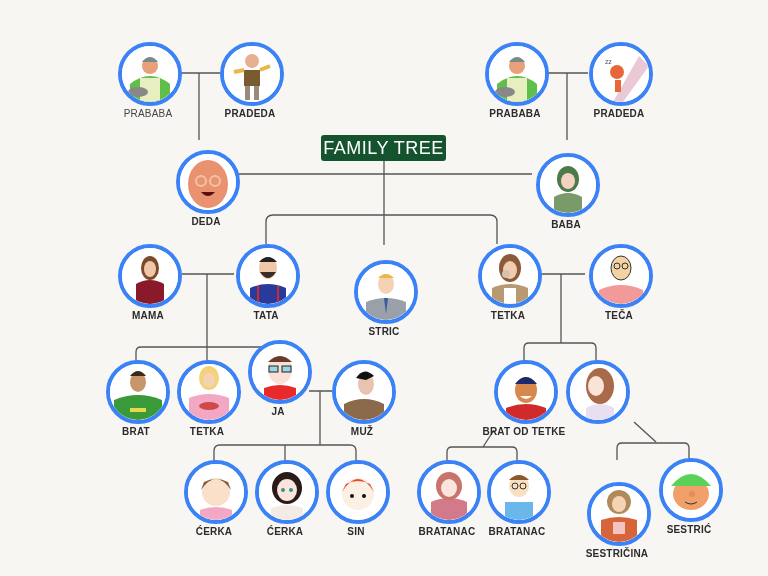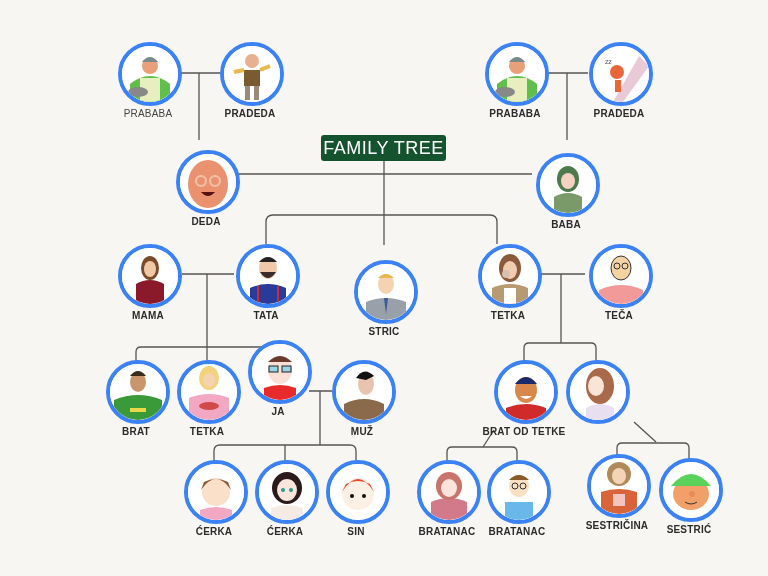--- a/index.html
+++ b/index.html
@@ -342,21 +342,21 @@
         <path d="M14 56 V38 H42 V56Z" fill="#6ab8ea"></path>
         <ellipse cx="28" cy="22" rx="10" ry="11" fill="#fae0c0"></ellipse>
         <path d="M18 16 Q28 6 38 16" fill="#8a5a2a"></path>
         <circle cx="24" cy="22" r="3" fill="none" stroke="#333"></circle>
         <circle cx="32" cy="22" r="3" fill="none" stroke="#333"></circle>
       </svg>
   </div>
   <div class="label">BRATANAC</div>
 </div>
 
-<div class="node" style="left:617px;top:484px">
+<div class="node" style="left:617px;top:512px">
   <div class="avatar">
     <svg viewBox="0 0 56 56">
         <rect width="56" height="56" fill="#fff"></rect>
         <path d="M10 56 V34 Q28 28 46 34 V56Z" fill="#d8643a"></path>
         <rect x="22" y="36" width="12" height="12" fill="#f4c4c0"></rect>
         <ellipse cx="28" cy="16" rx="12" ry="12" fill="#b08a5a"></ellipse>
         <ellipse cx="28" cy="18" rx="7" ry="8" fill="#f4d4b4"></ellipse>
       </svg>
   </div>
   <div class="label">SESTRIČINA</div>

